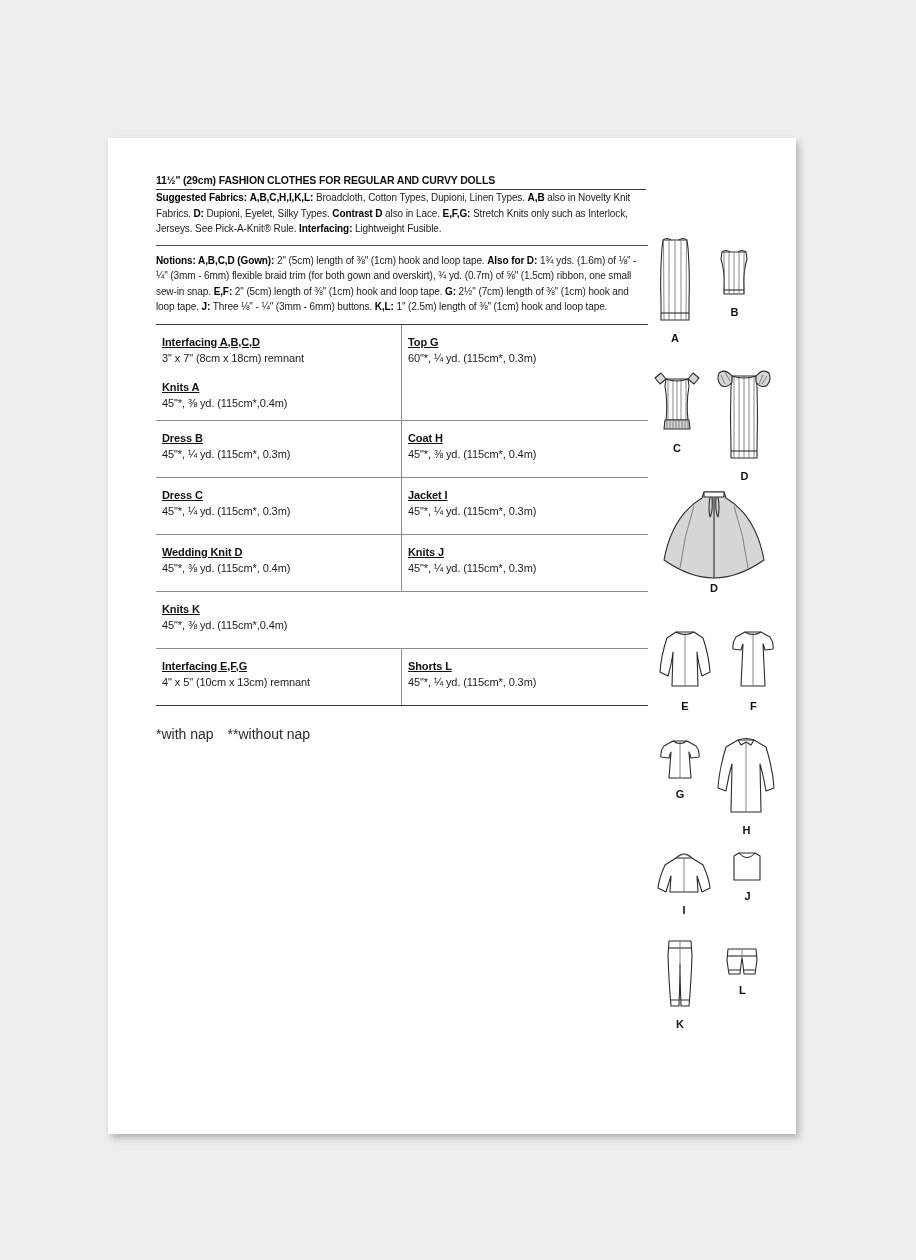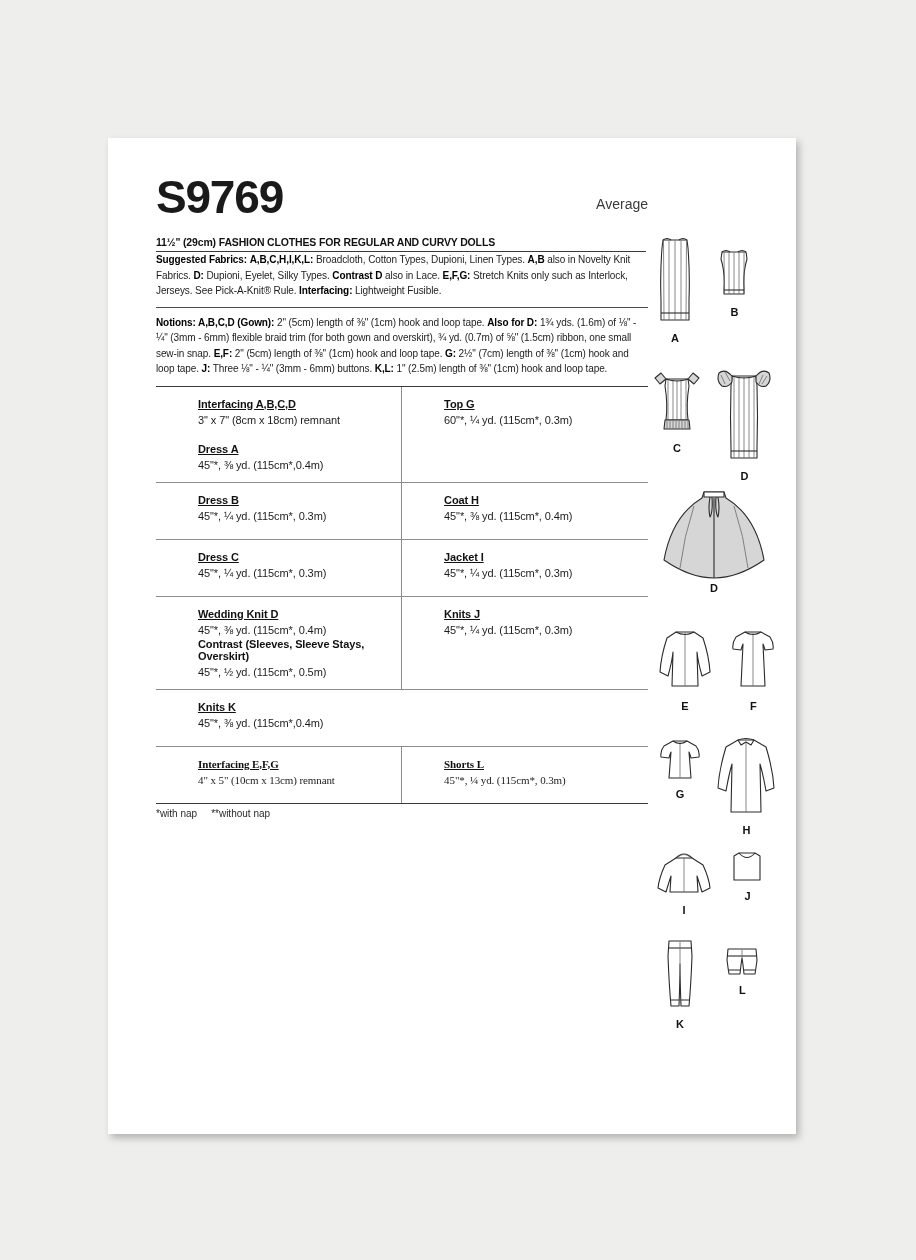--- a/index.html
+++ b/index.html
@@ -61,43 +61,42 @@
   .tbl{
     position:relative;width:492px;
     margin-top:9px;
     border-top:1.6px solid #3a3a3a;
   }
   .trow{
     display:flex;
     border-bottom:1px solid #8c8c8c;
     min-height:56px;
   }
-  .trow.last{border-bottom:1.6px solid #3a3a3a;font-family:Liberation Serif, serif;}
+  .trow.last{border-bottom:1.6px solid #3a3a3a;}
   .cell{
     box-sizing:border-box;
     width:50%;
     padding:7px 8px 9px 6px;
-    margin-left:36px;
   }
   .cell.left{border-right:1px solid #8c8c8c;}
   .ent{margin-bottom:2px;}
   .ent+.ent{margin-top:13px;}
   .ent-h{
     font-size:11px;font-weight:bold;color:#111;
     text-decoration:underline;
     letter-spacing:-0.1px;
     display:inline-block;
   }
   .ent-h.nound{text-decoration:none;}
   .ent-v{
     font-size:11px;color:#1c1c1c;
     margin-top:2px;letter-spacing:-0.1px;
   }
   .napnote{
-    font-size:10px;color:#2a2a2a;margin-top:4px;
+    font-size:14px;color:#2a2a2a;margin-top:20px;
   }
   .napnote span{margin-right:14px;}
 
   
   .illus{
     position:absolute;
     left:498px;top:60px;
     width:150px;height:840px;
   }
   .grp{position:absolute;text-align:center;}
@@ -111,42 +110,38 @@
   .lnt{fill:none;stroke:#6b6b6b;stroke-width:0.8;}
   .fl{fill:#ffffff;stroke:#2b2b2b;stroke-width:1.1;stroke-linejoin:round;}
   .flg{fill:#d6d6d6;stroke:#2b2b2b;stroke-width:1.1;stroke-linejoin:round;}
 </style>
 </head>
 <body>
 
 <div class="page">
   <div class="inner">
 
-    <div class="hdr">
-      <div class="patnum">S9769</div>
-      <div class="avg">Average</div>
-    </div>
 
     <div class="subtitle">11½" (29cm) FASHION CLOTHES FOR REGULAR AND CURVY DOLLS</div>
 
     <div class="para"><b>Suggested Fabrics:</b> <b>A,B,C,H,I,K,L:</b><span> Broadcloth, Cotton Types, Dupioni, Linen Types. </span><b>A,B</b><span> also in Novelty Knit Fabrics. </span><b>D:</b><span> Dupioni, Eyelet, Silky Types. </span><b>Contrast D</b><span> also in Lace. </span><b>E,F,G:</b><span> Stretch Knits only such as Interlock, Jerseys. See Pick-A-Knit® Rule. </span><b>Interfacing:</b><span> Lightweight Fusible.</span></div>
 
     <div class="rule"></div>
 
     <div class="para"><b>Notions:</b><b> A,B,C,D (Gown):</b><span> 2" (5cm) length of ⅜" (1cm) hook and loop tape. </span><b>Also for D:</b><span> 1¾ yds. (1.6m) of ⅛" - ¼" (3mm - 6mm) flexible braid trim (for both gown and overskirt), ¾ yd. (0.7m) of ⅝" (1.5cm) ribbon, one small sew-in snap. </span><b>E,F:</b><span> 2" (5cm) length of ⅜" (1cm) hook and loop tape. </span><b>G:</b><span> 2½" (7cm) length of ⅜" (1cm) hook and loop tape. </span><b>J:</b><span> Three ⅛" - ¼" (3mm - 6mm) buttons. </span><b>K,L:</b><span> 1" (2.5m) length of ⅜" (1cm) hook and loop tape.</span></div>
 
     <div class="tbl" id="yardage-table">
         <div class="trow">
           <div class="cell left">
             <div class="ent">
               <div><span class="ent-h">Interfacing A,B,C,D</span></div>
               <div class="ent-v">3" x 7" (8cm x 18cm) remnant</div>
             </div>
             <div class="ent">
-              <div><span class="ent-h">Dress A</span></div>
+              <div><span class="ent-h">Knits A</span></div>
               <div class="ent-v">45"*, ⅜ yd. (115cm*,0.4m)</div>
             </div>
           </div>
           <div class="cell right">
             <div class="ent">
               <div><span class="ent-h">Top G</span></div>
               <div class="ent-v">60"*, ¼ yd. (115cm*, 0.3m)</div>
             </div>
           </div>
         </div>
@@ -176,24 +171,20 @@
               <div><span class="ent-h">Jacket I</span></div>
               <div class="ent-v">45"*, ¼ yd. (115cm*, 0.3m)</div>
             </div>
           </div>
         </div>
         <div class="trow">
           <div class="cell left">
             <div class="ent">
               <div><span class="ent-h">Wedding Knit D</span></div>
               <div class="ent-v">45"*, ⅜ yd. (115cm*, 0.4m)</div>
-            </div>
-            <div class="ent" style="margin-top: 2px;">
-              <div><span class="ent-h nound">Contrast (Sleeves, Sleeve Stays, Overskirt)</span></div>
-              <div class="ent-v">45"*, ½ yd. (115cm*, 0.5m)</div>
             </div>
           </div>
           <div class="cell right">
             <div class="ent">
               <div><span class="ent-h">Knits J</span></div>
               <div class="ent-v">45"*, ¼ yd. (115cm*, 0.3m)</div>
             </div>
           </div>
         </div>
         <div class="trow">

